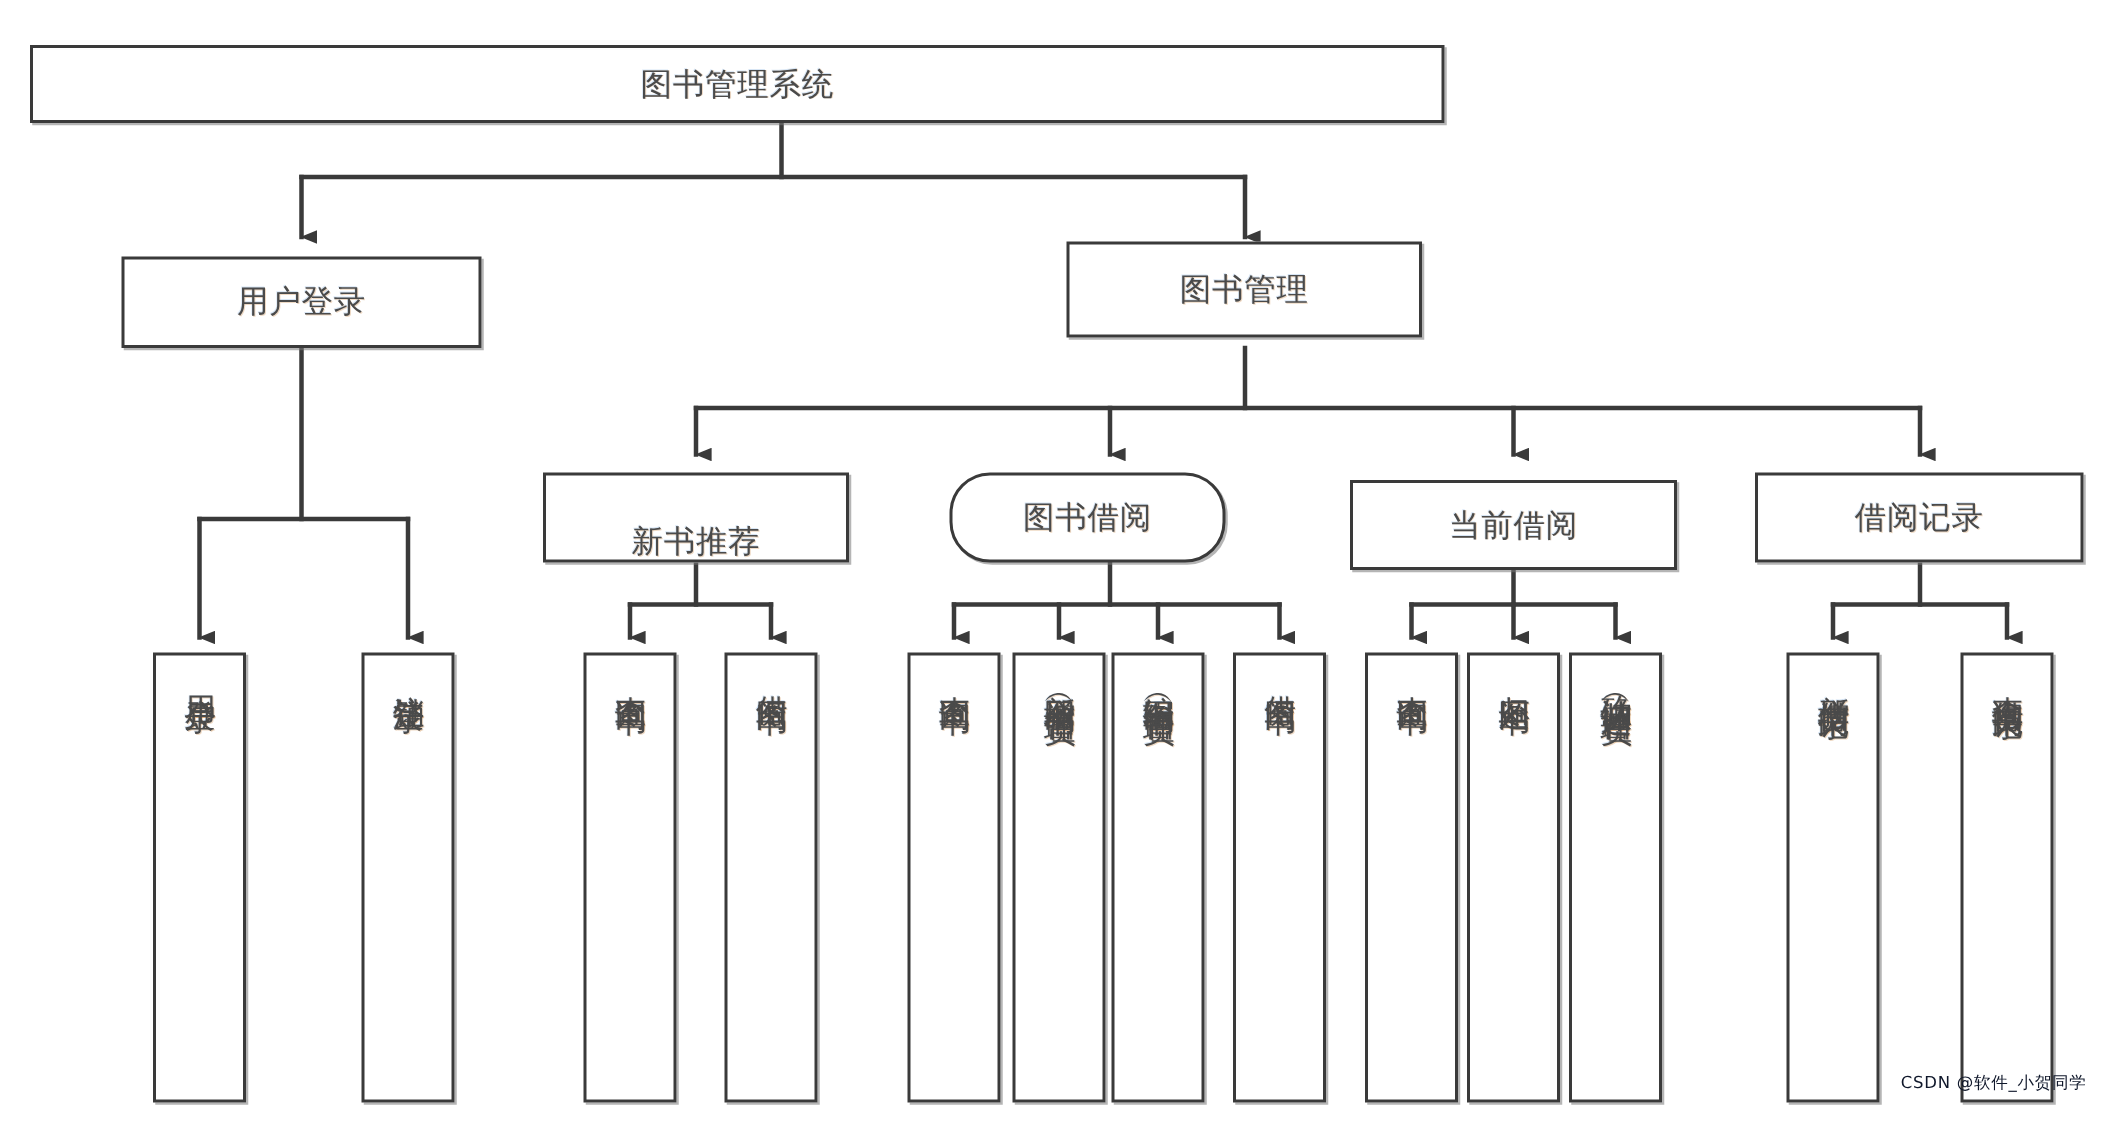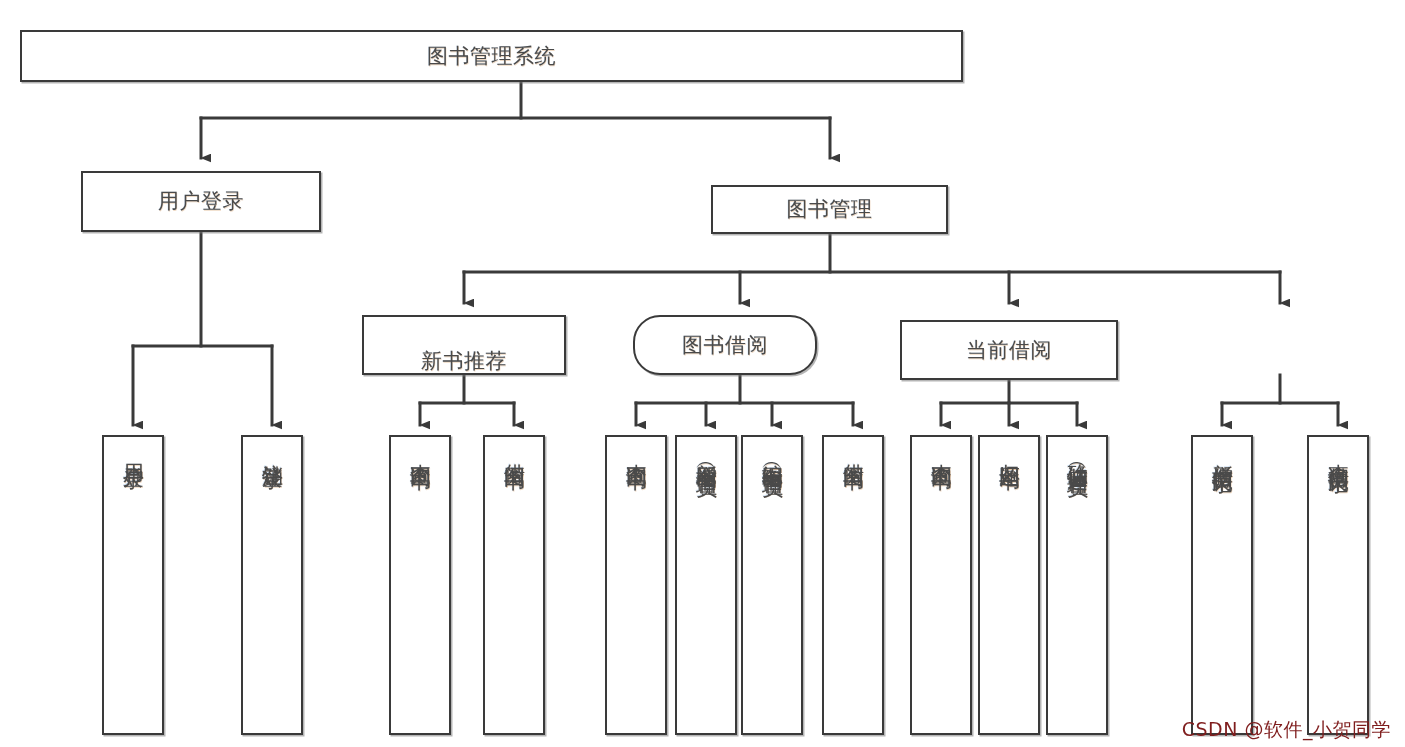--- a/index.html
+++ b/index.html
@@ -54,23 +54,23 @@
     text-orientation: upright;
     -webkit-writing-mode: vertical-rl;
     white-space: nowrap;
     font-size: 21px;
     line-height: 1.0;
     letter-spacing: 2px;
   }
   #watermark {
     position: absolute;
     right: 14px;
-    bottom: 4px;
-    font-size: 19px;
-    color: #7f1d1d;
+    bottom: 18px;
+    font-size: 11px;
+    color: #0f172a;
     letter-spacing: 0.5px;
     z-index: 6;
     white-space: nowrap;
     pointer-events: none;
   }
 </style>
 </head>
 <body>
 
 <div id="diagram-root">
@@ -128,33 +128,36 @@
     </g>
   </svg>
 
   <div class="node" style="left:20px; top:30px; width:943px; height:52px;">
     <span class="node-label">图书管理系统</span>
   </div>
 
   <div class="node" style="left:81px; top:171px; width:240px; height:61px;">
     <span class="node-label">用户登录</span>
   </div>
-  <div class="node" style="left:711px; top:185px; width:237px; height:49px;">
+  <div class="node" style="left:711px; top:161px; width:237px; height:64px;">
     <span class="node-label">图书管理</span>
   </div>
 
   <div class="node" style="left:362px; top:315px; width:204px; height:60px;align-items:flex-end;">
     <span class="node-label">新书推荐</span>
   </div>
   <div class="node" style="left:633px; top:315px; width:184px; height:60px;border-radius:27px;">
     <span class="node-label">图书借阅</span>
   </div>
   <div class="node" style="left:900px; top:320px; width:218px; height:60px;">
     <span class="node-label">当前借阅</span>
   </div>
+  <div class="node" style="left:1170px; top:315px; width:219px; height:60px;">
+    <span class="node-label">借阅记录</span>
+  </div>
 
   <div class="node vertical" style="left:102px; top:435px; width:62px; height:300px;">
     <span class="node-label">用户登录</span>
   </div>
   <div class="node vertical" style="left:241px; top:435px; width:62px; height:300px;">
     <span class="node-label">注销登录</span>
   </div>
 
   <div class="node vertical" style="left:389px; top:435px; width:62px; height:300px;">
     <span class="node-label">查询图书</span>

